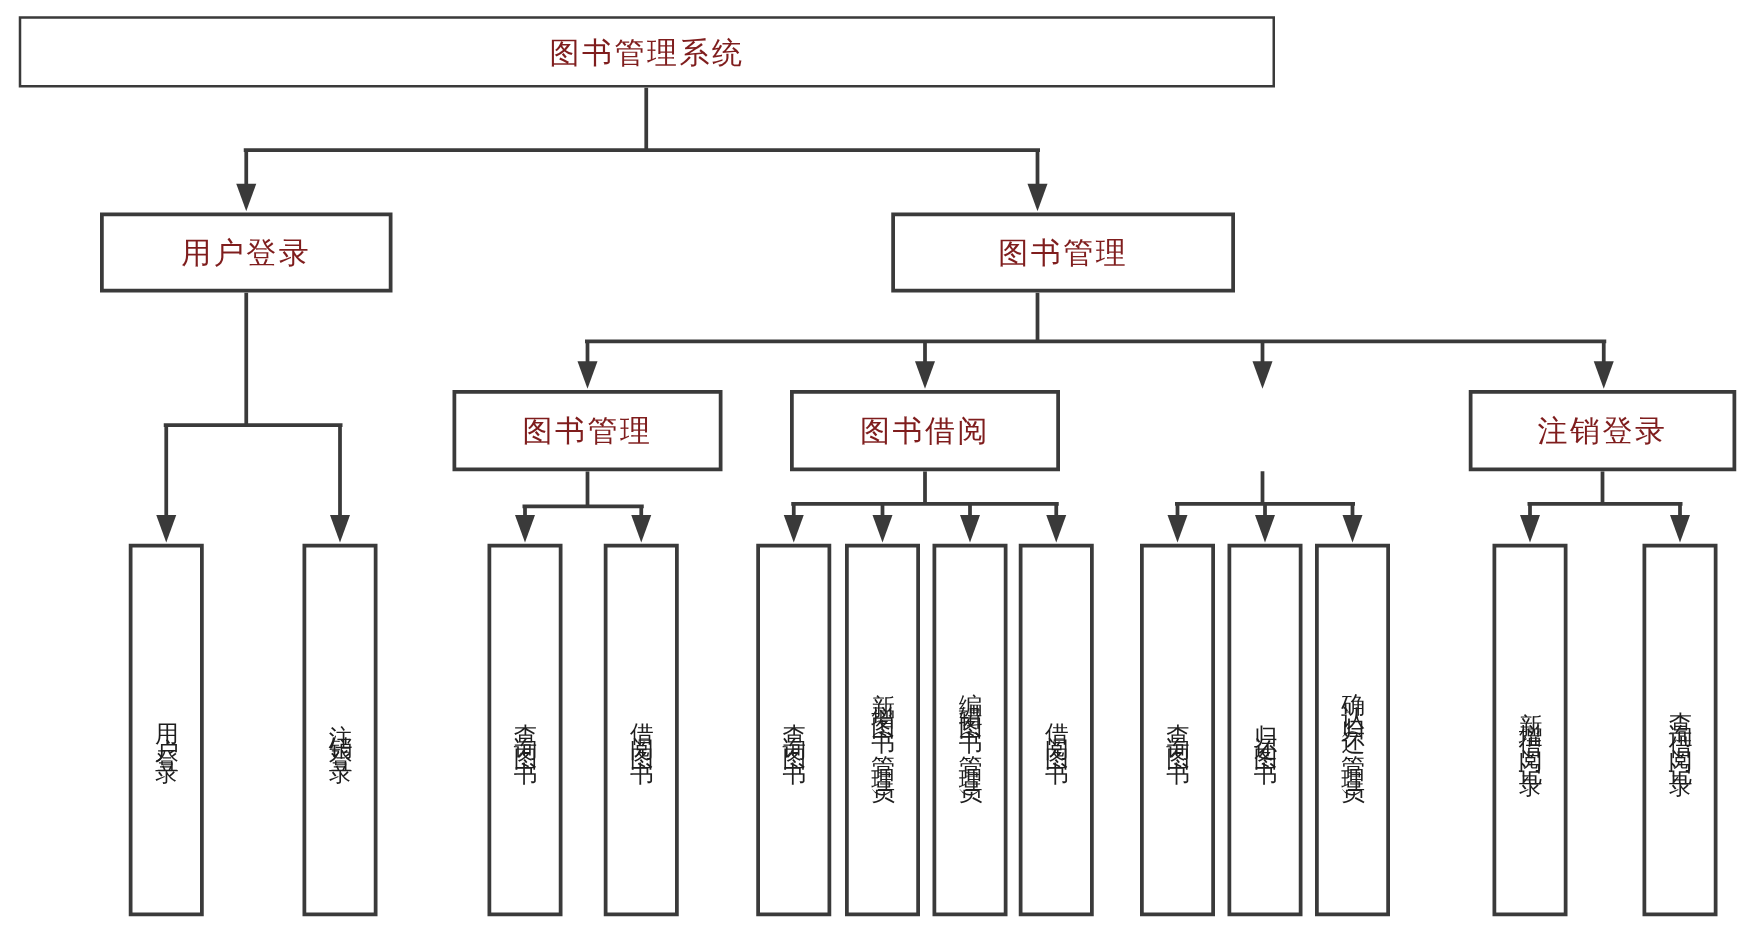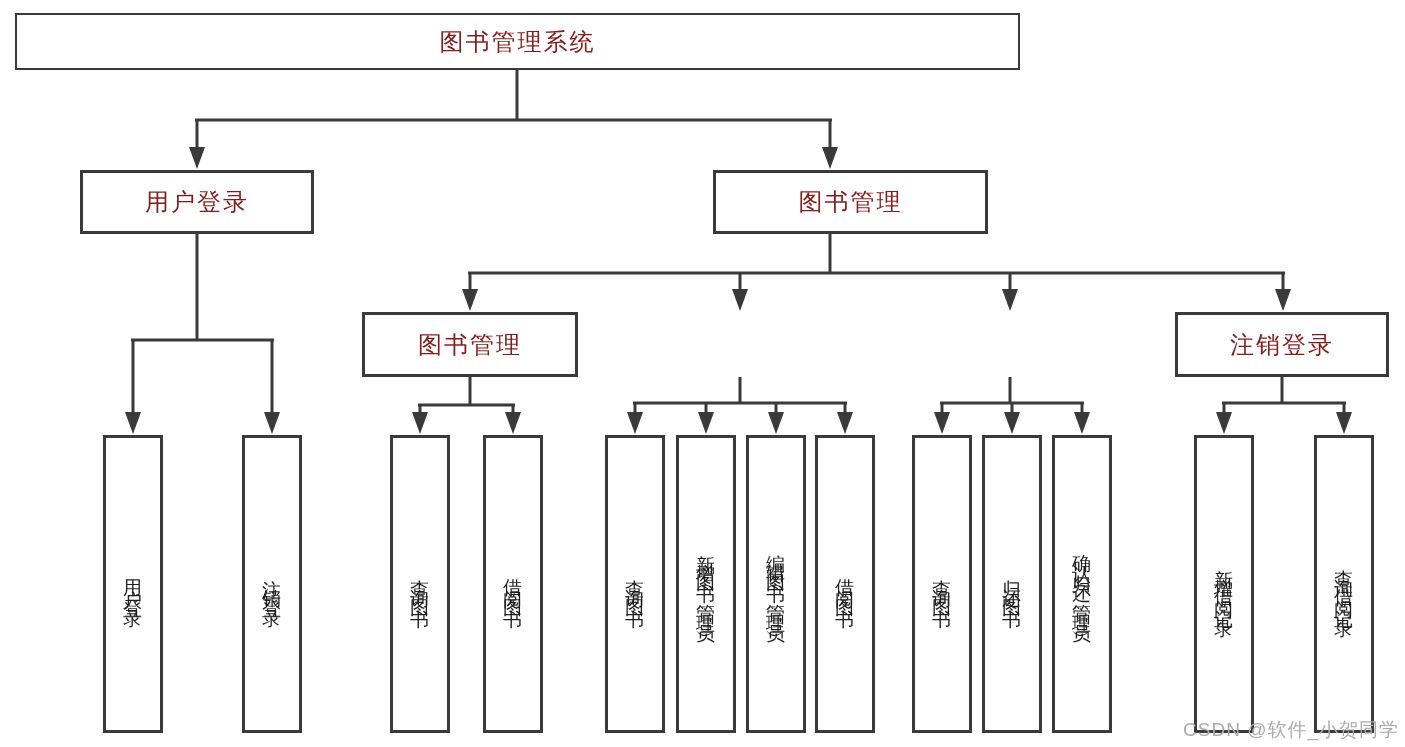--- a/index.html
+++ b/index.html
@@ -124,20 +124,23 @@
   <div class="box" style="left:80px;top:170px;width:234px;height:64px">
     <span class="hlabel">用户登录</span>
   </div>
   <div class="box" style="left:713px;top:170px;width:275px;height:64px">
     <span class="hlabel">图书管理</span>
   </div>
 
   <div class="box" style="left:362px;top:312px;width:216px;height:65px">
     <span class="hlabel">图书管理</span>
   </div>
+  <div class="box" style="left:632px;top:312px;width:216px;height:65px">
+    <span class="hlabel">图书借阅</span>
+  </div>
   <div class="box" style="left:1175px;top:312px;width:214px;height:65px">
     <span class="hlabel">注销登录</span>
   </div>
 
   <div class="box leaf" style="left:103px">
     <span class="vtext">用户登录</span>
   </div>
   <div class="box leaf" style="left:242px">
     <span class="vtext">注销登录</span>
   </div>
@@ -172,15 +175,14 @@
     <span class="vtext">确认归还（管理员）</span>
   </div>
 
   <div class="box leaf" style="left:1194px">
     <span class="vtext">新增借阅记录</span>
   </div>
   <div class="box leaf" style="left:1314px">
     <span class="vtext">查询借阅记录</span>
   </div>
 
-  <div class="watermark">CSDN @软件_小贺同学</div>
 
 </div>
 
 </body></html>

